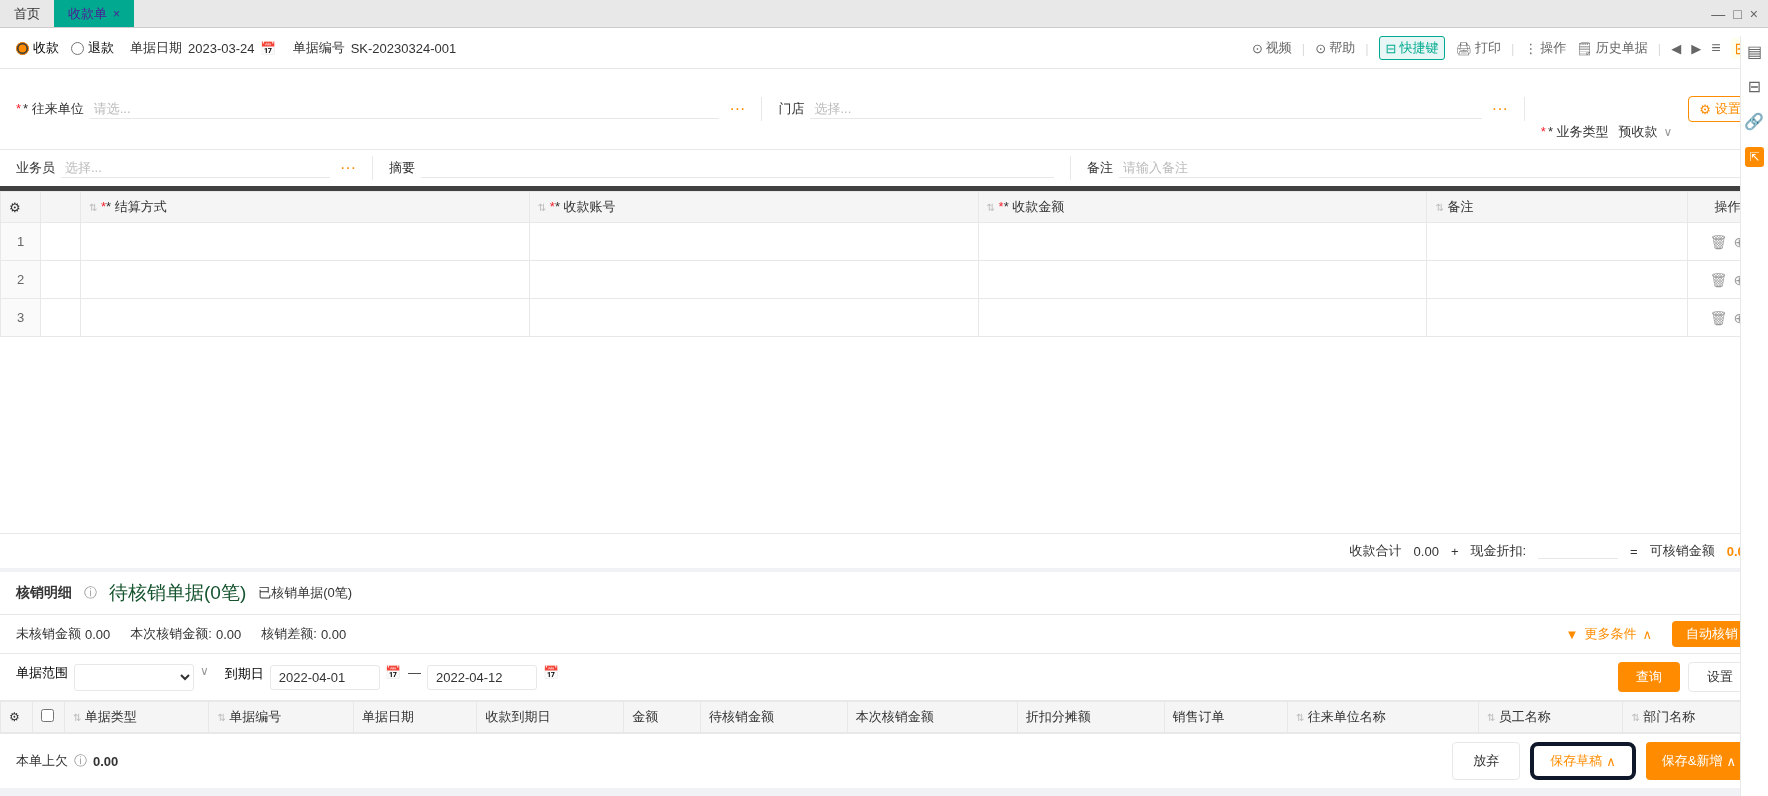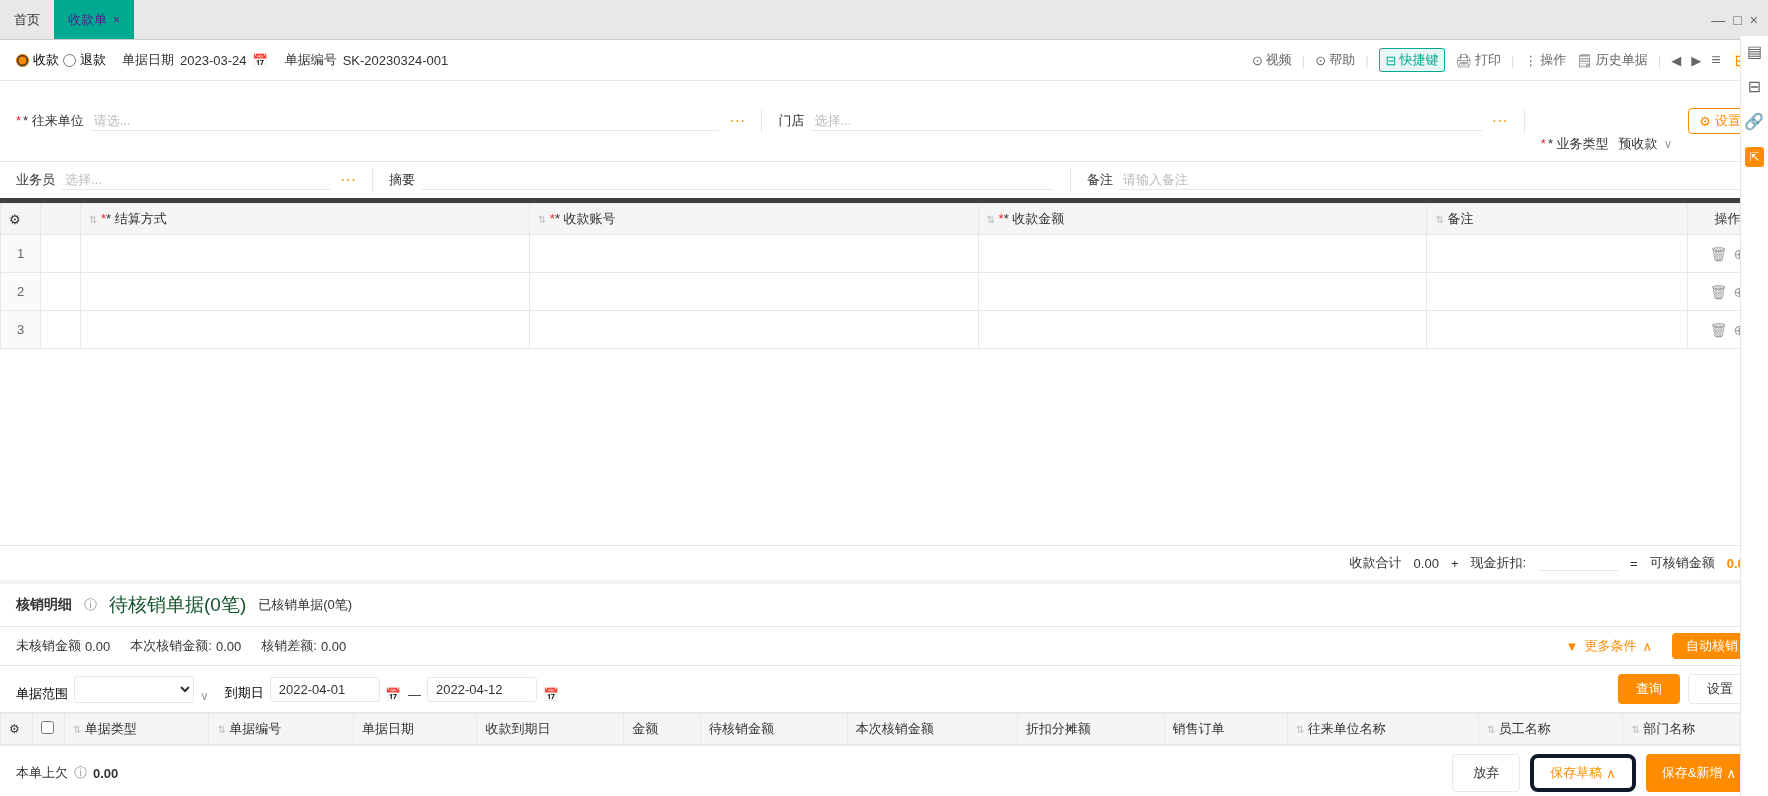--- a/index.html
+++ b/index.html
@@ -1,32 +1,32 @@
 <!DOCTYPE html>
 <html><head>
   <meta charset="utf-8">
   <style>
     * { box-sizing: border-box; margin: 0; padding: 0; font-family: "Microsoft YaHei", "PingFang SC", sans-serif; font-size: 13px; }
     body { background: #f0f2f5; width: 1768px; height: 796px; overflow: hidden; }
 
     
-    .tab-bar { display: flex; align-items: center; background: #e8e8e8; height: 40px; border-bottom: 1px solid #ccc; }
+    .tab-bar { display: flex; align-items: center; background: #e8e8e8; height: 28px; border-bottom: 1px solid #ccc; }
     .tab-item { padding: 0 14px; height: 100%; display: flex; align-items: center; cursor: pointer; font-size: 13px; color: #333; }
     .tab-item.home { background: #e8e8e8; color: #333; }
     .tab-item.active { background: #00a98f; color: #4c1d95; }
     .tab-close { margin-left: 6px; font-size: 12px; cursor: pointer; }
     .tab-bar-right { margin-left: auto; display: flex; align-items: center; gap: 8px; padding-right: 10px; }
     .tab-bar-right span { cursor: pointer; color: #666; font-size: 14px; }
 
     
     .main { background: #fff; margin: 0; height: calc(796px - 36px); display: flex; flex-direction: column; }
 
     
     .form-header { padding: 8px 16px; border-bottom: 1px solid #e8e8e8; display: flex; align-items: center; gap: 16px; background: #fff; }
-    .radio-group { display: flex; gap: 4px; }
+    .radio-group { display: flex; gap: 12px; }
     .radio-item { display: flex; align-items: center; gap: 4px; cursor: pointer; }
     .radio-item input[type=radio] { accent-color: #ff8c00; }
     .form-header-meta { display: flex; align-items: center; gap: 6px; color: #333; }
     .form-header-meta .label { color: #333; font-weight: normal; }
     .form-header-meta .value { color: #333; }
     .calendar-icon { color: #ff8c00; cursor: pointer; }
     .header-toolbar { margin-left: auto; display: flex; align-items: center; gap: 10px; color: #666; }
     .header-toolbar .toolbar-item { display: flex; align-items: center; gap: 3px; cursor: pointer; color: #666; font-size: 12px; }
     .header-toolbar .toolbar-item.highlight { background: #e8f7f5; border: 1px solid #00a98f; border-radius: 3px; padding: 2px 6px; color: #00a98f; }
     .separator { color: #ddd; }
@@ -71,21 +71,21 @@
 
     
     .stats-row { display: flex; align-items: center; padding: 6px 16px; gap: 20px; border-bottom: 1px solid #e8e8e8; }
     .stat-item { display: flex; align-items: center; gap: 4px; color: #333; }
     .stat-value { color: #333; }
     .more-conditions { margin-left: auto; display: flex; align-items: center; gap: 6px; color: #ff8c00; cursor: pointer; font-size: 13px; }
     .auto-btn { background: #ff8c00; color: #fff; border: none; border-radius: 4px; padding: 4px 14px; cursor: pointer; font-size: 13px; }
 
     
     .filter-row { display: flex; align-items: center; padding: 8px 16px; gap: 16px; border-bottom: 1px solid #e8e8e8; background: #fff; }
-    .filter-group { display: flex; align-items: flex-end; gap: 6px; }
+    .filter-group { display: flex; align-items: flex-start; gap: 6px; }
     .filter-select { border: 1px solid #e8e8e8; border-radius: 3px; padding: 4px 8px; outline: none; font-size: 13px; color: #333; min-width: 120px; background: #fff; }
     .filter-date-input { border: 1px solid #e8e8e8; border-radius: 3px; padding: 4px 8px; outline: none; font-size: 13px; color: #333; width: 110px; }
     .date-sep { color: #333; }
     .filter-right { margin-left: auto; display: flex; gap: 8px; }
     .query-btn { background: #ff8c00; color: #fff; border: none; border-radius: 4px; padding: 5px 18px; cursor: pointer; font-size: 13px; }
     .set-btn { background: #fff; border: 1px solid #e8e8e8; border-radius: 4px; padding: 5px 18px; cursor: pointer; font-size: 13px; color: #333; }
 
     
     .bottom-table { width: 100%; border-collapse: collapse; }
     .bottom-table th { background: #f5f5f5; border: 1px solid #e8e8e8; padding: 6px 8px; text-align: left; font-weight: normal; color: #333; white-space: nowrap; font-size: 12px; }

